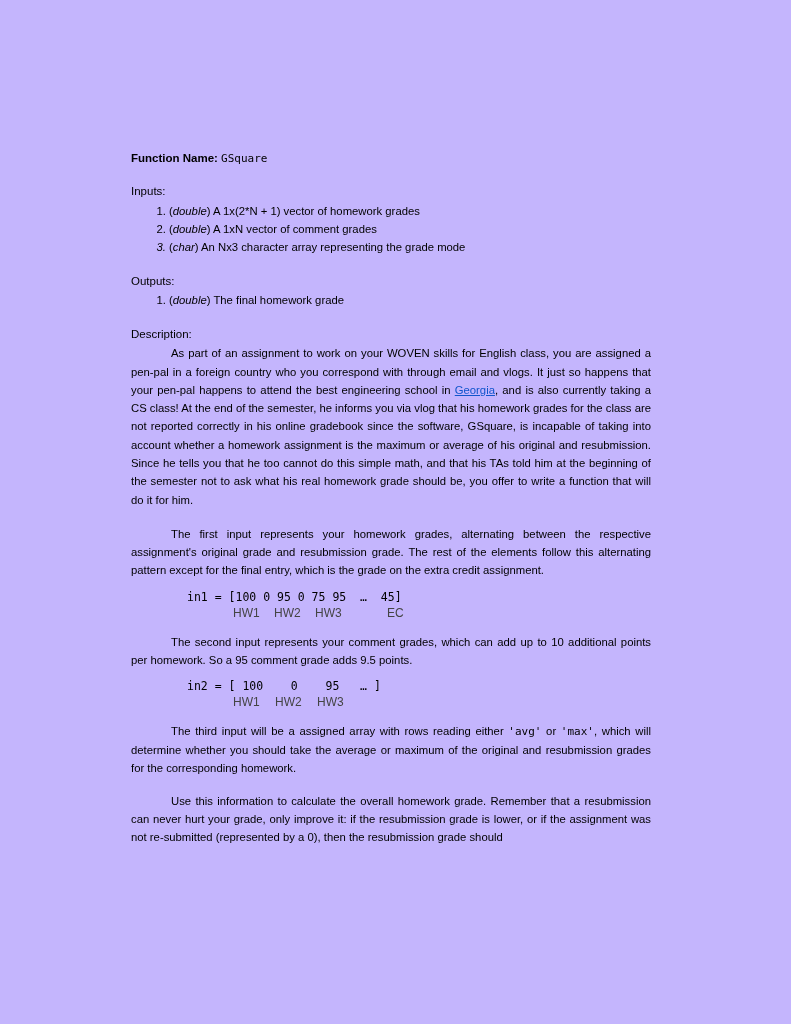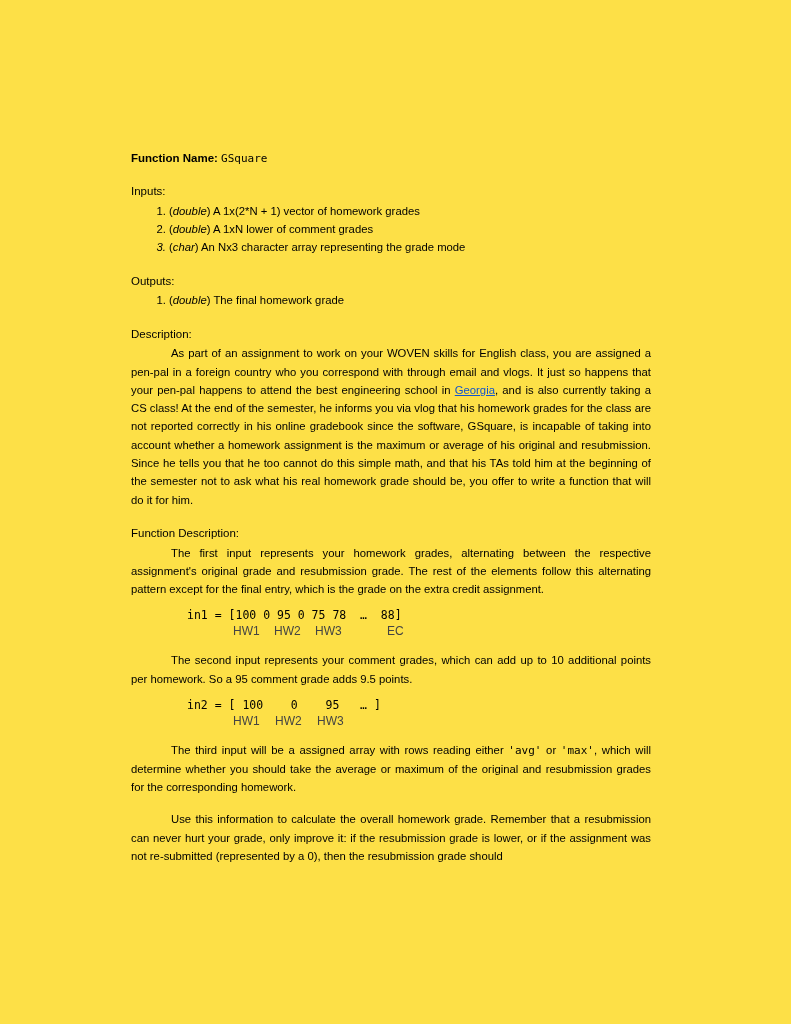--- a/index.html
+++ b/index.html
@@ -13,21 +13,21 @@
     font-family: "Liberation Sans", sans-serif;
     color: #000000;
     position: relative;
   }
   .page {
     position: absolute;
     left: 0;
     top: 0;
     width: 791px;
     height: 1024px;
-    background: #fde047;
+    background: #c4b5fd;
     overflow: hidden;
   }
   .content {
     position: absolute;
     left: 131px;
     top: 152px;
     width: 520px;
   }
   .sec-head {
     font-size: 11.5px;
@@ -114,21 +114,21 @@
       <span>Function Name:</span>
       <span class="inline-code">GSquare</span>
     </div>
 
     <div class="sec-head">Inputs:</div>
     <ol class="spec">
       <li>
         (<span class="it">double</span>) <span>A 1x(2*N + 1) vector of homework grades</span>
       </li>
       <li>
-        (<span class="it">double</span>) <span>A 1xN lower of comment grades</span>
+        (<span class="it">double</span>) <span>A 1xN vector of comment grades</span>
       </li>
       <li class="ital">
         <span class="norm">(<span class="it">char</span>) <span>An Nx3 character array representing the grade mode</span></span>
       </li>
     </ol>
 
     <div class="block">
       <div class="sec-head">Outputs:</div>
       <ol class="spec">
         <li>
@@ -136,24 +136,23 @@
         </li>
       </ol>
     </div>
 
     <div class="block">
       <div class="sec-head">Description:</div>
       <p class="para"><span>As part of an assignment to work on your WOVEN skills for English class, you are assigned a pen-pal in a foreign country who you correspond with through email and vlogs. It just so happens that your pen-pal happens to attend the best engineering school in </span><a class="link" href="#">Georgia</a><span>, and is also currently taking a CS class! At the end of the semester, he informs you via vlog that his homework grades for the class are not reported correctly in his online gradebook since the software, GSquare, is incapable of taking into account whether a homework assignment is the maximum or average of his original and resubmission. Since he tells you that he too cannot do this simple math, and that his TAs told him at the beginning of the semester not to ask what his real homework grade should be, you offer to write a function that will do it for him.</span></p>
     </div>
 
     <div class="block">
-      <div class="sec-head">Function Description:</div>
       <p class="para">The first input represents your homework grades, alternating between the respective assignment's original grade and resubmission grade. The rest of the elements follow this alternating pattern except for the final entry, which is the grade on the extra credit assignment.</p>
 
-      <div class="code-line"><span>in1 = [100 0 95 0 75 78  …  88]</span></div>
+      <div class="code-line"><span>in1 = [100 0 95 0 75 95  …  45]</span></div>
       <div class="labels">
         <span style="left:46px;">HW1</span>
         <span style="left:87px;">HW2</span>
         <span style="left:128px;">HW3</span>
         <span style="left:200px;">EC</span>
       </div>
 
       <p class="para gap">The second input represents your comment grades, which can add up to 10 additional points per homework. So a 95 comment grade adds 9.5 points.</p>
 
       <div class="code-line"><span>in2 = [ 100    0    95   … ]</span></div>

